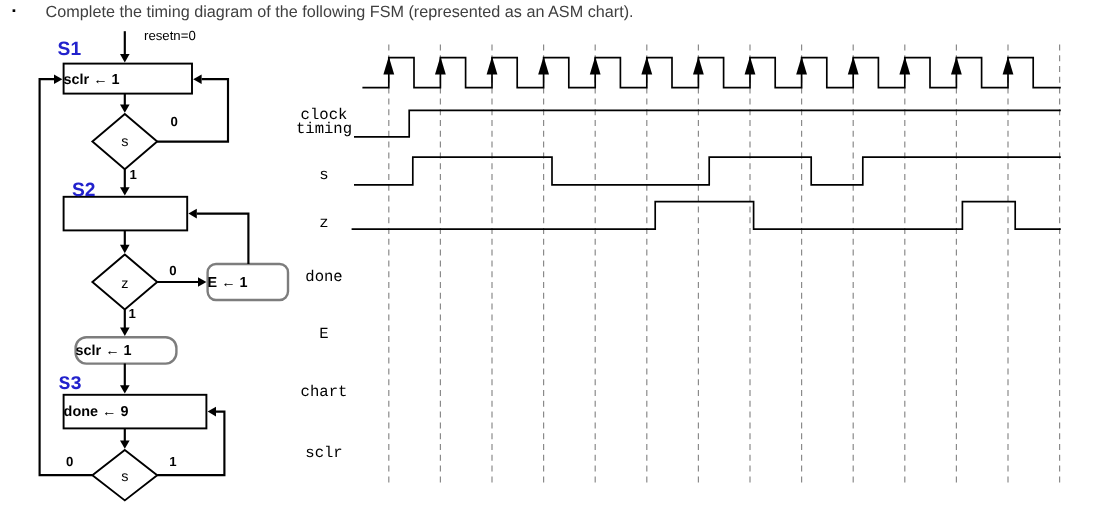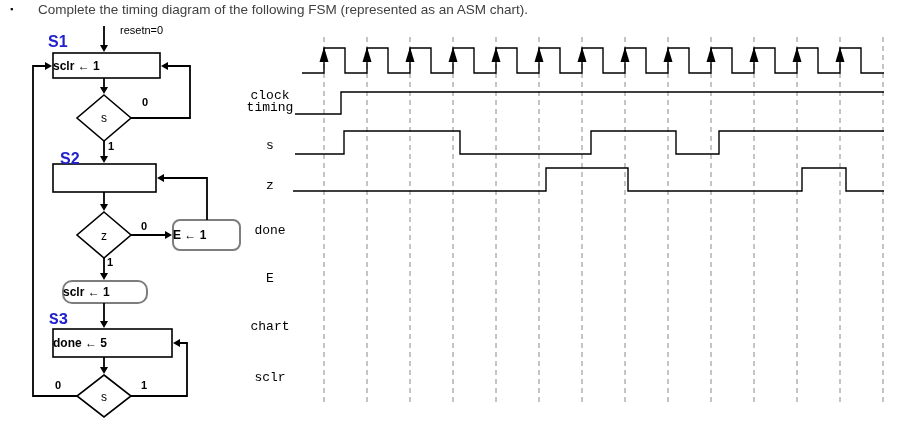--- a/index.html
+++ b/index.html
@@ -81,21 +81,21 @@
 <span class="abs branch-label" style="left:142px;top:96px;">0</span>
 <span class="abs branch-label" style="left:108px;top:140px;">1</span>
 <span class="abs state-tag" style="left:60px;top:150px;">S2</span>
 <span class="abs box-text" style="left:53px;top:171px;width:103px;"></span>
 <span class="abs cond-text" style="left:95px;top:229px;width:18px;">z</span>
 <span class="abs branch-label" style="left:141px;top:220px;">0</span>
 <span class="abs branch-label" style="left:107px;top:256px;">1</span>
 <span class="abs box-text" style="left:173px;top:228px;width:67px;">E ← 1</span>
 <span class="abs box-text" style="left:63px;top:285px;width:84px;">sclr ← 1</span>
 <span class="abs state-tag" style="left:49px;top:311px;font-family:Liberation Mono, monospace;">S3</span>
-<span class="abs box-text" style="left:53px;top:336px;width:119px;">done ← 5</span>
+<span class="abs box-text" style="left:53px;top:336px;width:119px;">done ← 9</span>
 <span class="abs cond-text" style="left:95px;top:390px;width:18px;">s</span>
 <span class="abs branch-label" style="left:55px;top:379px;">0</span>
 <span class="abs branch-label" style="left:141px;top:379px;">1</span>
 
 <svg id="wave-svg" width="916" height="423" viewBox="0 0 916 423">
     <line x1="324" y1="37" x2="324" y2="405" class="grid-line"></line>
     <line x1="367" y1="37" x2="367" y2="405" class="grid-line"></line>
     <line x1="410" y1="37" x2="410" y2="405" class="grid-line"></line>
     <line x1="453" y1="37" x2="453" y2="405" class="grid-line"></line>
     <line x1="496" y1="37" x2="496" y2="405" class="grid-line"></line>

